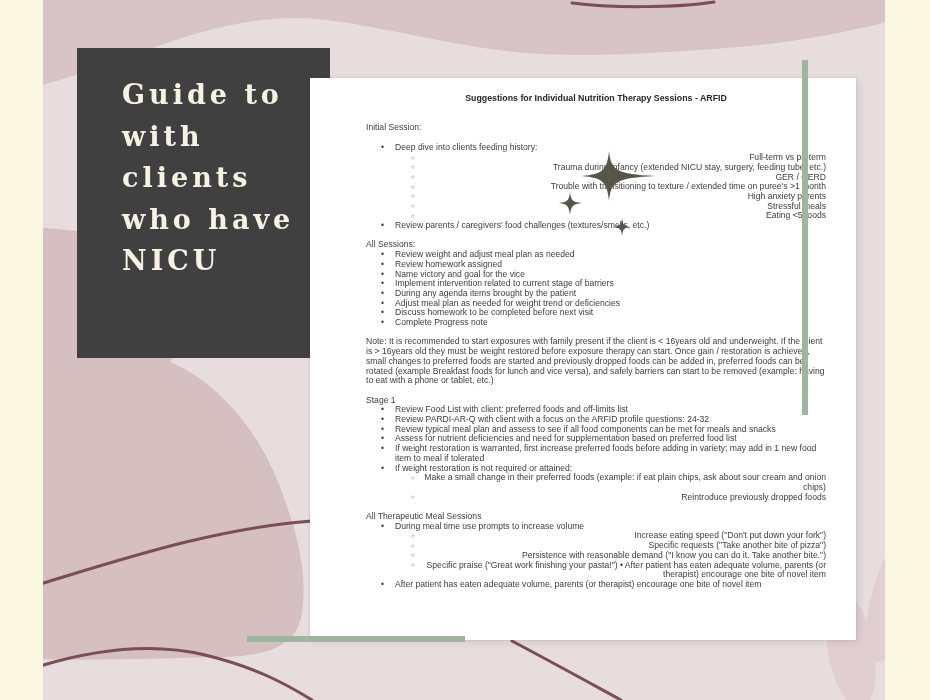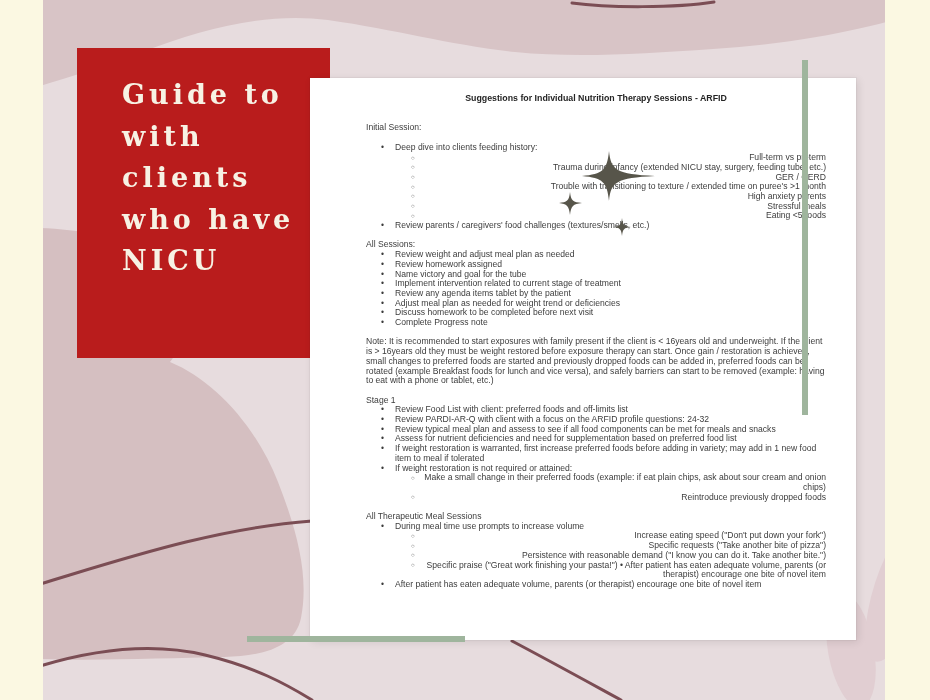--- a/index.html
+++ b/index.html
@@ -2,21 +2,21 @@
 <html><head>
 <meta charset="utf-8">
 <style>
   html,body{margin:0;padding:0;}
   body{width:930px;height:700px;overflow:hidden;font-family:"Liberation Sans",sans-serif;}
   .stage{position:relative;width:930px;height:700px;background:#e7dcde;overflow:hidden;}
   .bg{position:absolute;left:0;top:0;z-index:0;}
   .cream{position:absolute;top:0;height:700px;background:#fbf8e2;z-index:5;}
   .cream.left{left:0;width:43px;}
   .cream.right{left:885px;width:45px;}
-  .cover{position:absolute;left:77px;top:48px;width:253px;height:310px;background:#b91c1c;z-index:1;
+  .cover{position:absolute;left:77px;top:48px;width:253px;height:310px;background:#404040;z-index:1;
          box-sizing:border-box;padding:26px 10px 0 45px;}
   .cover-line{font-family:"DejaVu Serif",serif;font-weight:bold;color:#f7f2e4;
               font-size:27px;line-height:41.5px;letter-spacing:4px;white-space:nowrap;}
   .doc{position:absolute;left:310px;top:78px;width:546px;height:562px;background:#ffffff;z-index:2;
        box-sizing:border-box;padding:16px 30px 0 56px;
        box-shadow:0 0 0 1px rgba(0,0,0,0.03),2px 2px 8px rgba(0,0,0,0.10);}
   .doc-title{font-size:8.8px;font-weight:bold;color:#252525;text-align:center;line-height:9.7px;margin-bottom:19px;}
   .doc-body{font-size:8.6px;color:#3c3c3c;line-height:9.7px;}
   .doc-heading{margin-top:9.7px;}
   .doc-heading.first{margin-bottom:11px;}
@@ -72,23 +72,23 @@
         <div class="b2">Trauma during infancy (extended NICU stay, surgery, feeding tube, etc.)</div>
         <div class="b2">GER / GERD</div>
         <div class="b2">Trouble with transitioning to texture / extended time on puree's &gt;1 month</div>
         <div class="b2">High anxiety parents</div>
         <div class="b2">Stressful meals</div>
         <div class="b2">Eating &lt;5 foods</div>
         <div class="b1">Review parents / caregivers' food challenges (textures/smells, etc.)</div>
         <div class="doc-heading">All Sessions:</div>
         <div class="b1">Review weight and adjust meal plan as needed</div>
         <div class="b1">Review homework assigned</div>
-        <div class="b1">Name victory and goal for the tube</div>
-        <div class="b1">Implement intervention related to current stage of treatment</div>
-        <div class="b1">Review any agenda items tablet by the patient</div>
+        <div class="b1">Name victory and goal for the vice</div>
+        <div class="b1">Implement intervention related to current stage of barriers</div>
+        <div class="b1">During any agenda items brought by the patient</div>
         <div class="b1">Adjust meal plan as needed for weight trend or deficiencies</div>
         <div class="b1">Discuss homework to be completed before next visit</div>
         <div class="b1">Complete Progress note</div>
         <div class="doc-para">Note: It is recommended to start exposures with family present if the client is &lt; 16years old and underweight. If the client is &gt; 16years old they must be weight restored before exposure therapy can start. Once gain / restoration is achieved, small changes to preferred foods are started and previously dropped foods can be added in, preferred foods can be rotated (example Breakfast foods for lunch and vice versa), and safely barriers can start to be removed (example: having to eat with a phone or tablet, etc.)</div>
         <div class="doc-heading">Stage 1</div>
         <div class="b1">Review Food List with client: preferred foods and off-limits list</div>
         <div class="b1">Review PARDI-AR-Q with client with a focus on the ARFID profile questions: 24-32</div>
         <div class="b1">Review typical meal plan and assess to see if all food components can be met for meals and snacks</div>
         <div class="b1">Assess for nutrient deficiencies and need for supplementation based on preferred food list</div>
         <div class="b1">If weight restoration is warranted, first increase preferred foods before adding in variety; may add in 1 new food item to meal if tolerated</div>

